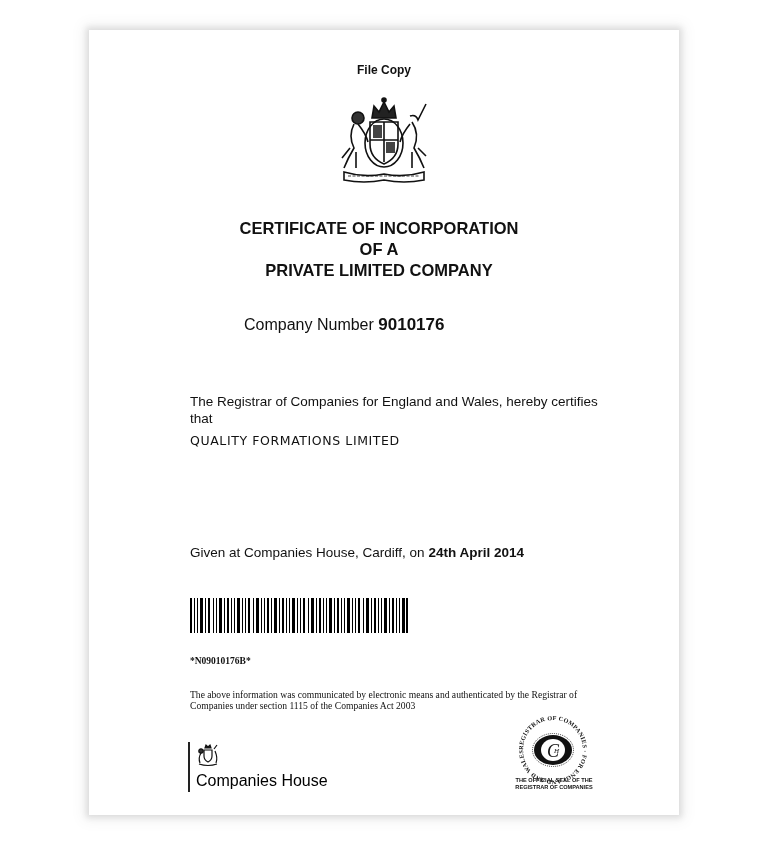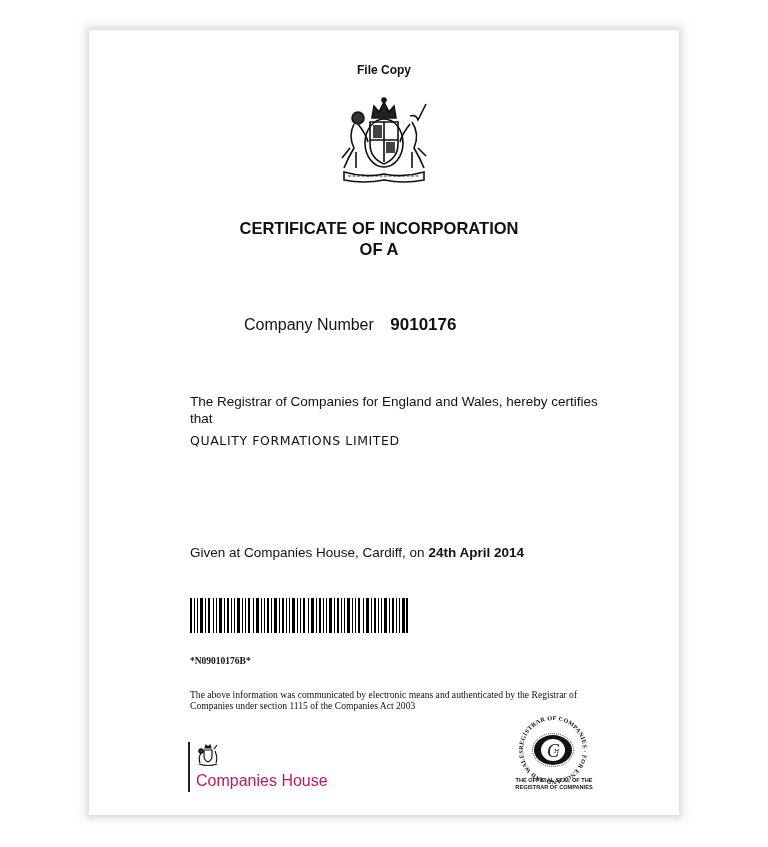--- a/index.html
+++ b/index.html
@@ -11,34 +11,34 @@
     position: absolute; left: 89px; top: 30px; width: 590px; height: 785px;
     background: #fff;
     box-shadow: 0 0 6px 3px rgba(0,0,0,0.10), 0 0 14px 6px rgba(0,0,0,0.05);
   }
   .abs { position: absolute; }
   .file-copy { left: 0; width: 590px; top: 33px; text-align: center; font-weight: bold; font-size: 12px; }
   .crest { left: 245px; top: 66px; width: 100px; height: 88px; }
   .title { left: 0; width: 580px; top: 188px; text-align: center; font-weight: bold; font-size: 16.5px; line-height: 21px; }
   .title div { white-space: nowrap; }
   .company-number { left: 155px; top: 285px; font-size: 16px; white-space: nowrap; }
-  .company-number .num { font-weight: bold; font-size: 17px; margin-left: 12px; }
+  .company-number .num { font-weight: bold; font-size: 17px; margin-left: 0; }
   .para { left: 101px; width: 420px; font-size: 13.5px; line-height: 17px; }
   .registrar { top: 363px; }
   .company-name { left: 101px; top: 403px; font-size: 13.5px; letter-spacing: 0.6px; font-family: "DejaVu Sans", sans-serif; font-size: 12.5px; }
   .incorporated { top: 476px; }
   .given { left: 101px; top: 515px; font-size: 13.5px; white-space: nowrap; }
   .given b { font-weight: bold; margin-top: 14px; }
   .barcode { left: 101px; top: 568px; width: 218px; height: 35px; }
   .barcode-text { left: 101px; top: 626px; font-family: "Liberation Serif", serif; font-weight: bold; font-size: 9.5px; }
   .footnote { left: 101px; top: 659px; width: 420px; font-family: "Liberation Serif", serif; font-size: 9.6px; line-height: 11px; }
   .ch-logo { left: 99px; top: 712px; height: 50px; }
   .ch-bar { position: absolute; left: 0; top: 0; width: 1.5px; height: 50px; background: #222; }
   .ch-crest { position: absolute; left: 8px; top: 1px; width: 24px; height: 24px; }
-  .ch-name { position: absolute; left: 8px; top: 30px; font-size: 16px; white-space: nowrap; color: #be185d; }
+  .ch-name { position: absolute; left: 8px; top: 30px; font-size: 16px; white-space: nowrap; color: #000000; }
   .seal { left: 424px; top: 680px; width: 80px; height: 80px; }
   .seal-caption { left: 400px; top: 747px; width: 130px; text-align: center; font-size: 5.6px; font-weight: bold; line-height: 7px; }
 </style>
 </head>
 <body>
 
 <div class="page">
 
   <div class="abs file-copy">File Copy</div>
 
@@ -61,20 +61,21 @@
       <path d="M76 20 Q82 18 84 24 L92 8 M78 26 Q86 38 80 52 Q86 62 90 72 M76 28 Q68 38 66 46 M84 52 L92 60 M78 56 L78 72"></path>
 
       <path d="M10 76 Q30 82 50 78 Q70 82 90 76 L90 84 Q70 88 50 84 Q30 88 10 84 Z" fill="#fff"></path>
       <path d="M14 80 H86" stroke-width="0.8" stroke-dasharray="3 1.5"></path>
     </g>
   </svg>
 
   <div class="abs title">
     <div>CERTIFICATE OF INCORPORATION</div>
     <div>OF A</div>
+    <div>PRIVATE LIMITED COMPANY</div>
   </div>
 
   <div class="abs company-number">
     <span>Company Number</span>
     <span class="num">9010176</span>
   </div>
 
   <div class="abs para registrar">The Registrar of Companies for England and Wales, hereby certifies that</div>
 
   <div class="abs company-name">QUALITY FORMATIONS LIMITED</div>

